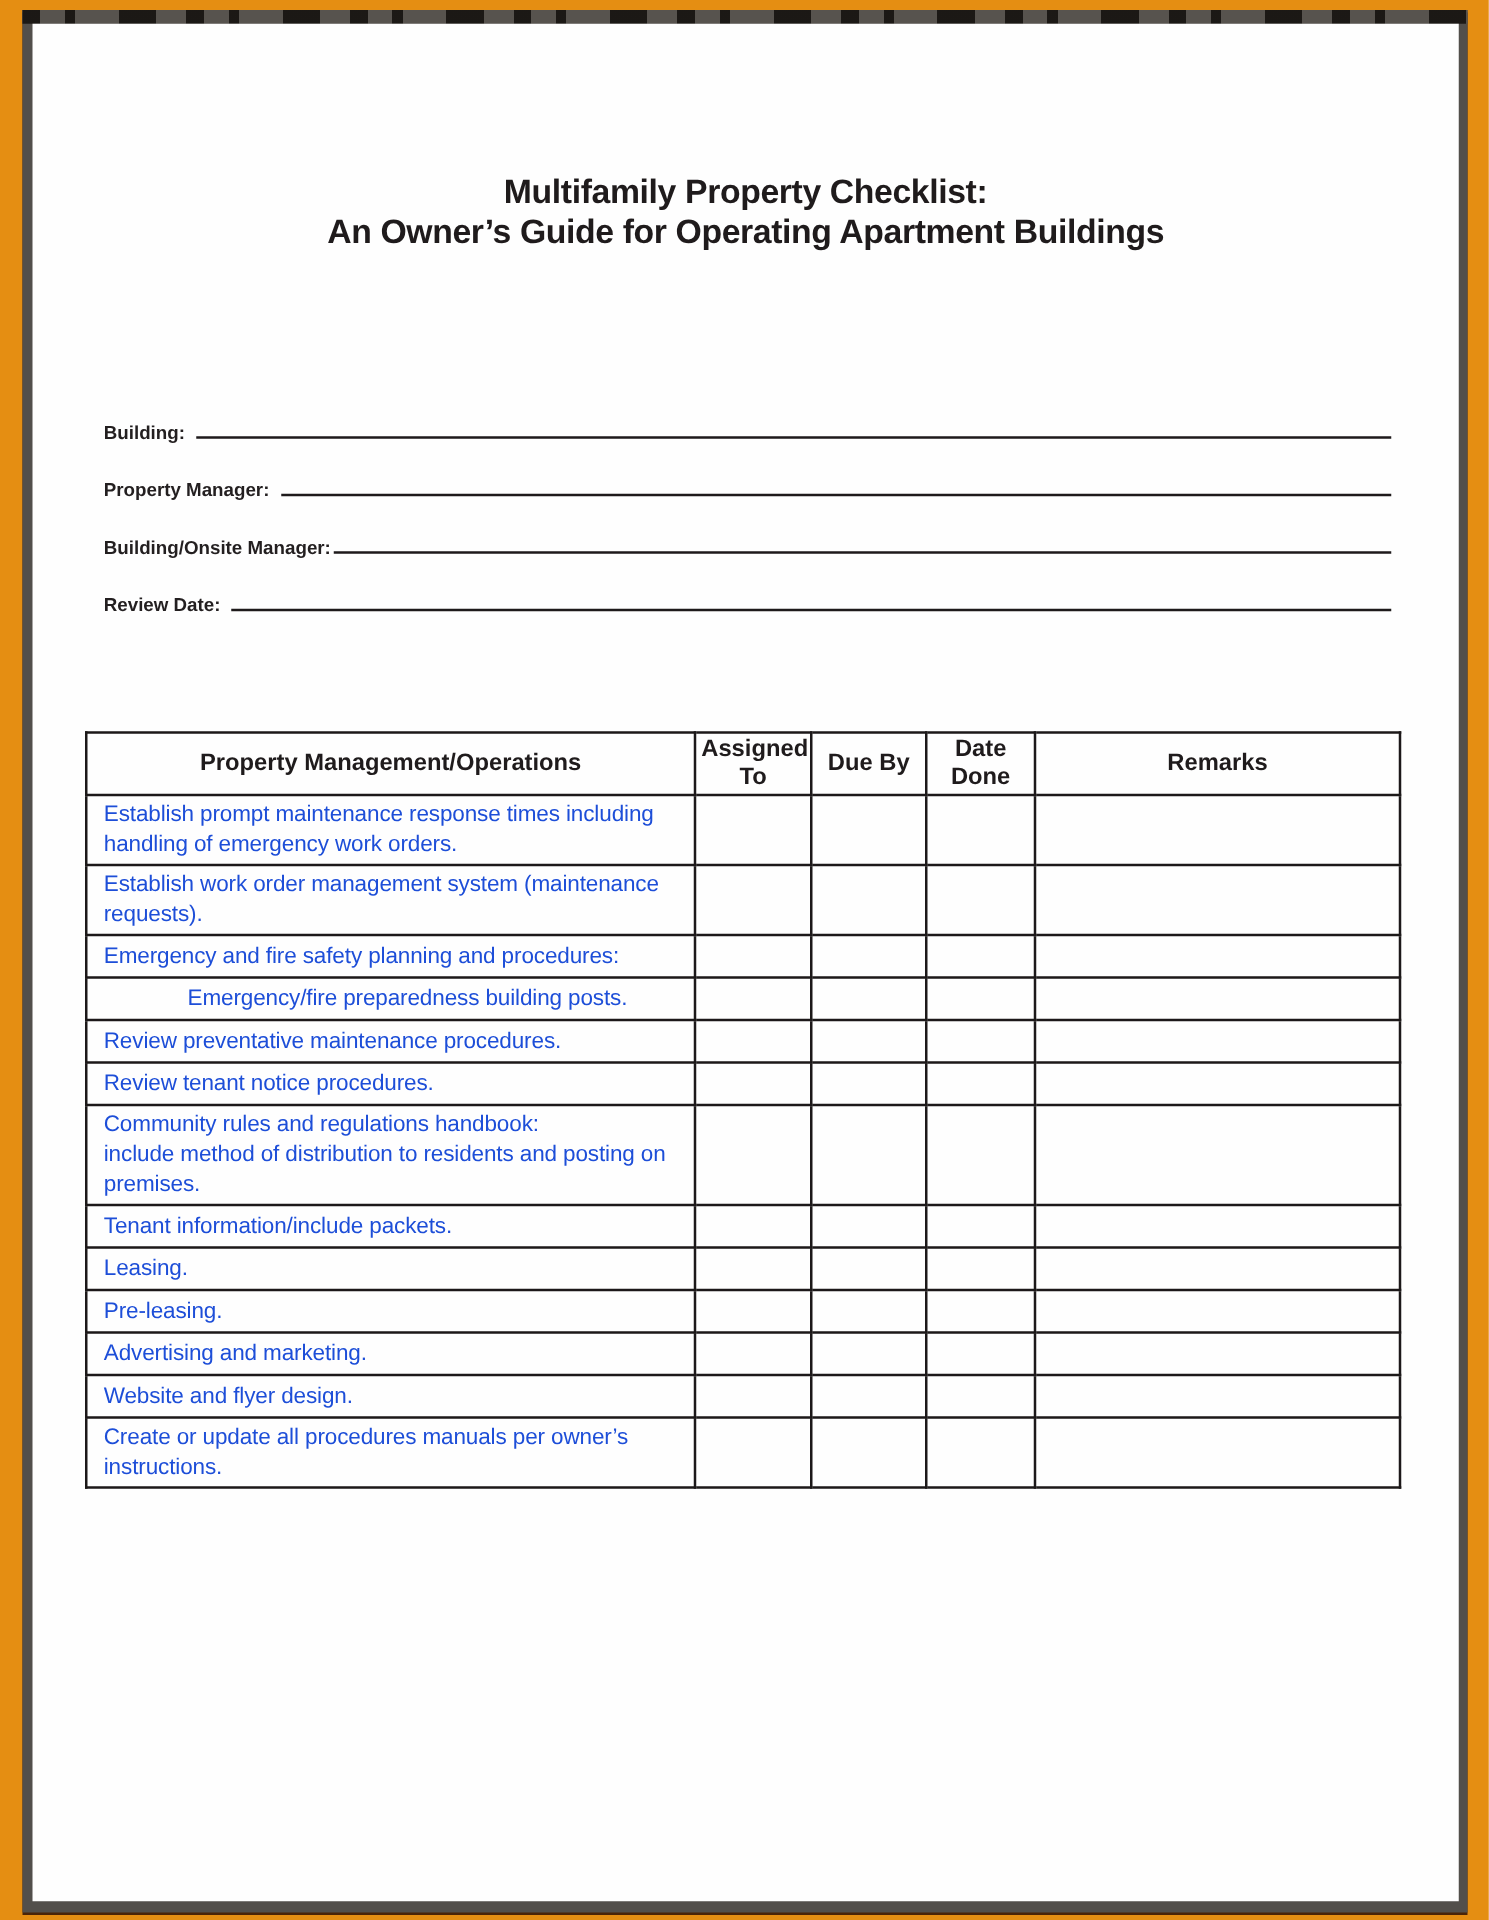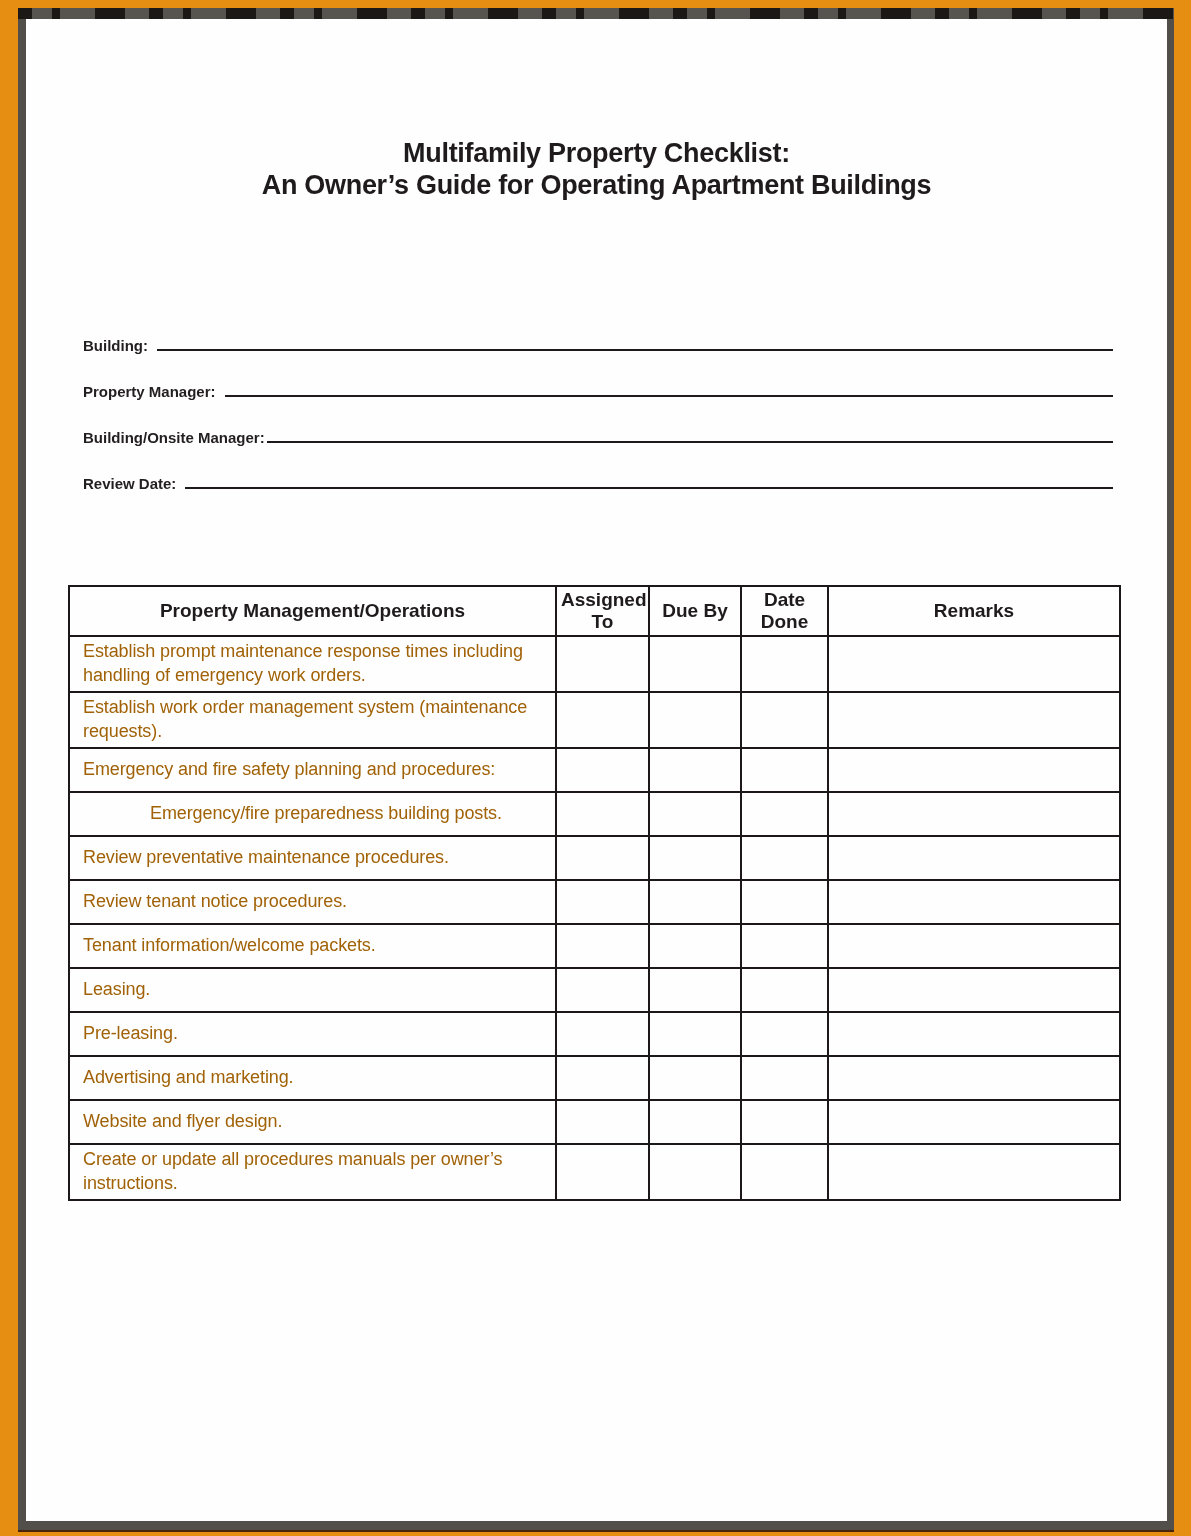--- a/index.html
+++ b/index.html
@@ -87,29 +87,29 @@
     vertical-align: middle;
     height: 47px;
     padding: 2px 4px;
     color: #1f1b1c;
   }
   col.c-task     { width: 487px; }
   col.c-assigned { width: 93px; }
   col.c-due      { width: 92px; }
   col.c-date     { width: 87px; }
   col.c-remarks  { width: 292px; }
-  table.checklist tbody tr { height: 44px; }
+  table.checklist tbody tr { height: 34px; }
   td.task {
     font-size: 18px;
     line-height: 24px;
     letter-spacing: -0.1px;
     padding: 2px 8px 4px 13px;
     vertical-align: middle;
     white-space: pre-line;
-    color: #a16207;
+    color: #1d4ed8;
   }
   td.task.indent { padding-left: 80px; }
   td.blank { background: #fefefe; }
 </style>
 </head>
 <body>
 
 <div class="frame-gray">
   <div class="scan-strip"></div>
   <div class="page">
@@ -193,21 +193,29 @@
               <td class="blank"></td>
             </tr>
             <tr>
               <td class="task">Review tenant notice procedures.</td>
               <td class="blank"></td>
               <td class="blank"></td>
               <td class="blank"></td>
               <td class="blank"></td>
             </tr>
             <tr>
-              <td class="task">Tenant information/welcome packets.</td>
+              <td class="task">Community rules and regulations handbook:
+include method of distribution to residents and posting on premises.</td>
+              <td class="blank"></td>
+              <td class="blank"></td>
+              <td class="blank"></td>
+              <td class="blank"></td>
+            </tr>
+            <tr>
+              <td class="task">Tenant information/include packets.</td>
               <td class="blank"></td>
               <td class="blank"></td>
               <td class="blank"></td>
               <td class="blank"></td>
             </tr>
             <tr>
               <td class="task">Leasing.</td>
               <td class="blank"></td>
               <td class="blank"></td>
               <td class="blank"></td>

